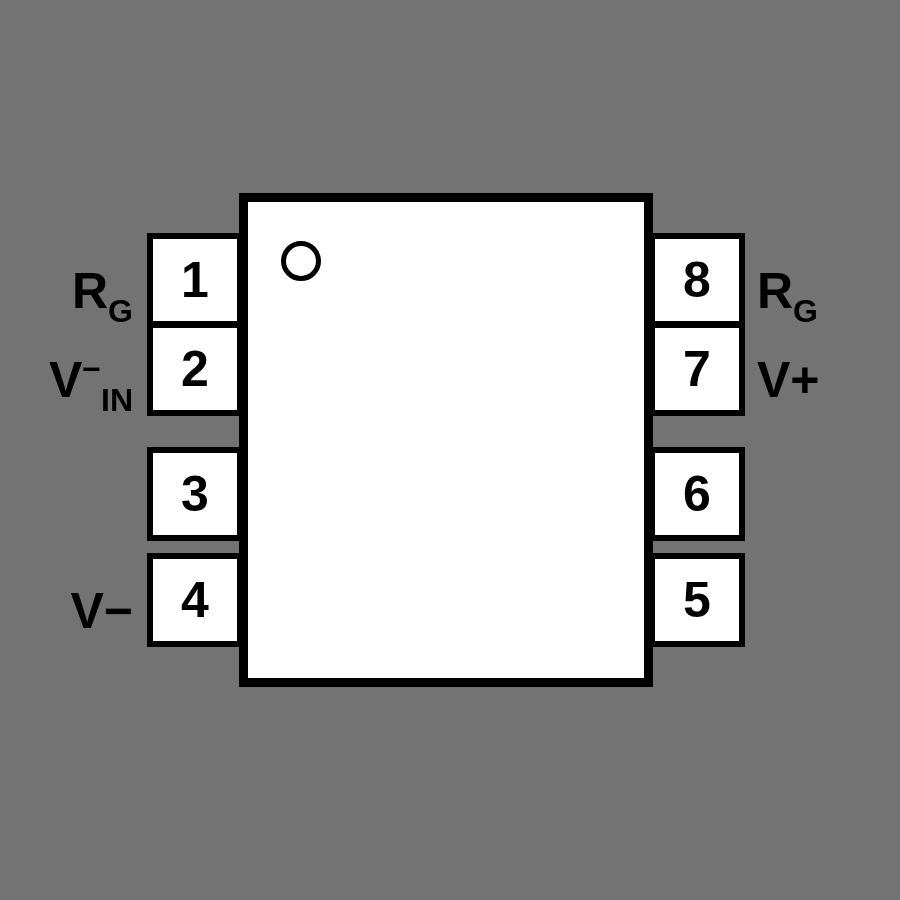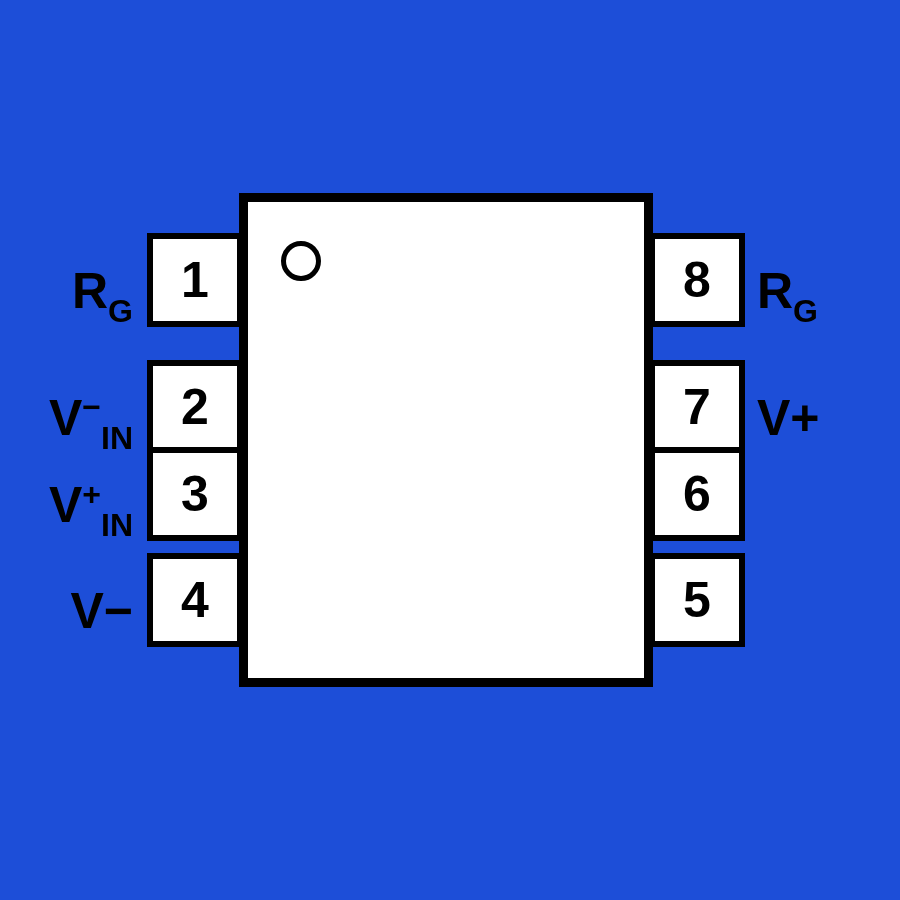--- a/index.html
+++ b/index.html
@@ -1,20 +1,20 @@
 <!DOCTYPE html>
 <html><head>
 <meta charset="utf-8">
 <style>
   html, body { margin: 0; padding: 0; background: #ffffff; }
   .canvas {
     position: relative;
     width: 900px;
     height: 900px;
-    background: #1d4ed8;
+    background: #737373;
     font-family: "Liberation Sans", sans-serif;
     font-weight: bold;
     color: #000000;
     overflow: hidden;
   }
   .ic-body {
     position: absolute;
     left: 239px;
     top: 193px;
     width: 414px;
@@ -42,21 +42,21 @@
     box-sizing: border-box;
     background: #ffffff;
     display: flex;
     align-items: center;
     justify-content: center;
     font-size: 50px;
   }
   .pin-left  { left: 147px; }
   .pin-right { left: 649px; }
   .r1 { top: 233px; }
-  .r2 { top: 360px; }
+  .r2 { top: 322px; }
   .r3 { top: 447px; }
   .r4 { top: 553px; }
   .pin-label {
     position: absolute;
     height: 94px;
     line-height: 94px;
     font-size: 50px;
     white-space: nowrap;
   }
   .label-left  { left: 0;     width: 133px; text-align: right; }
@@ -67,21 +67,20 @@
 </head>
 <body>
 
 <div class="canvas">
 
   <div class="ic-body"></div>
   <div class="pin1-dot"></div>
 
   <div class="pin-label label-left r1"><span>R</span><span class="sup"></span><span class="sub">G</span></div>
   <div class="pin-label label-left r2"><span>V</span><span class="sup">−</span><span class="sub">IN</span></div>
-  <div class="pin-label label-left r3"><span>V</span><span class="sup">+</span><span class="sub">IN</span></div>
   <div class="pin-label label-left r4"><span>V−</span><span class="sup"></span><span class="sub"></span></div>
 
   <div class="pin pin-left r1">
       <span>1</span>
     </div>
   <div class="pin pin-left r2">
       <span>2</span>
     </div>
   <div class="pin pin-left r3">
       <span>3</span>

